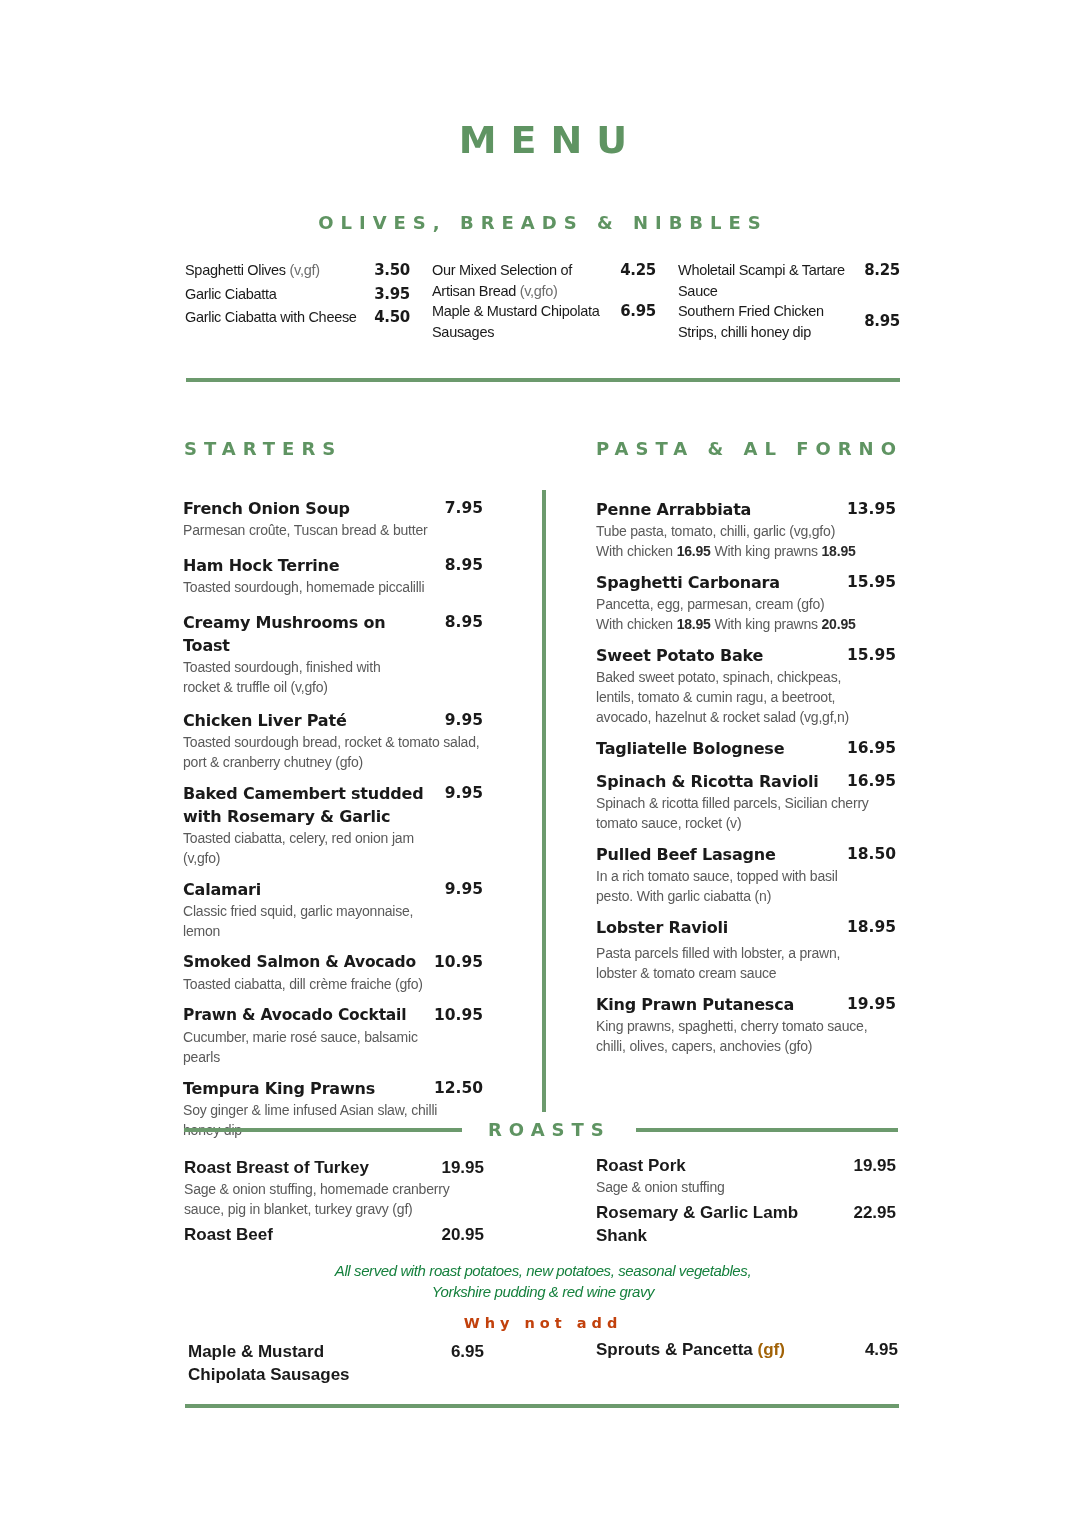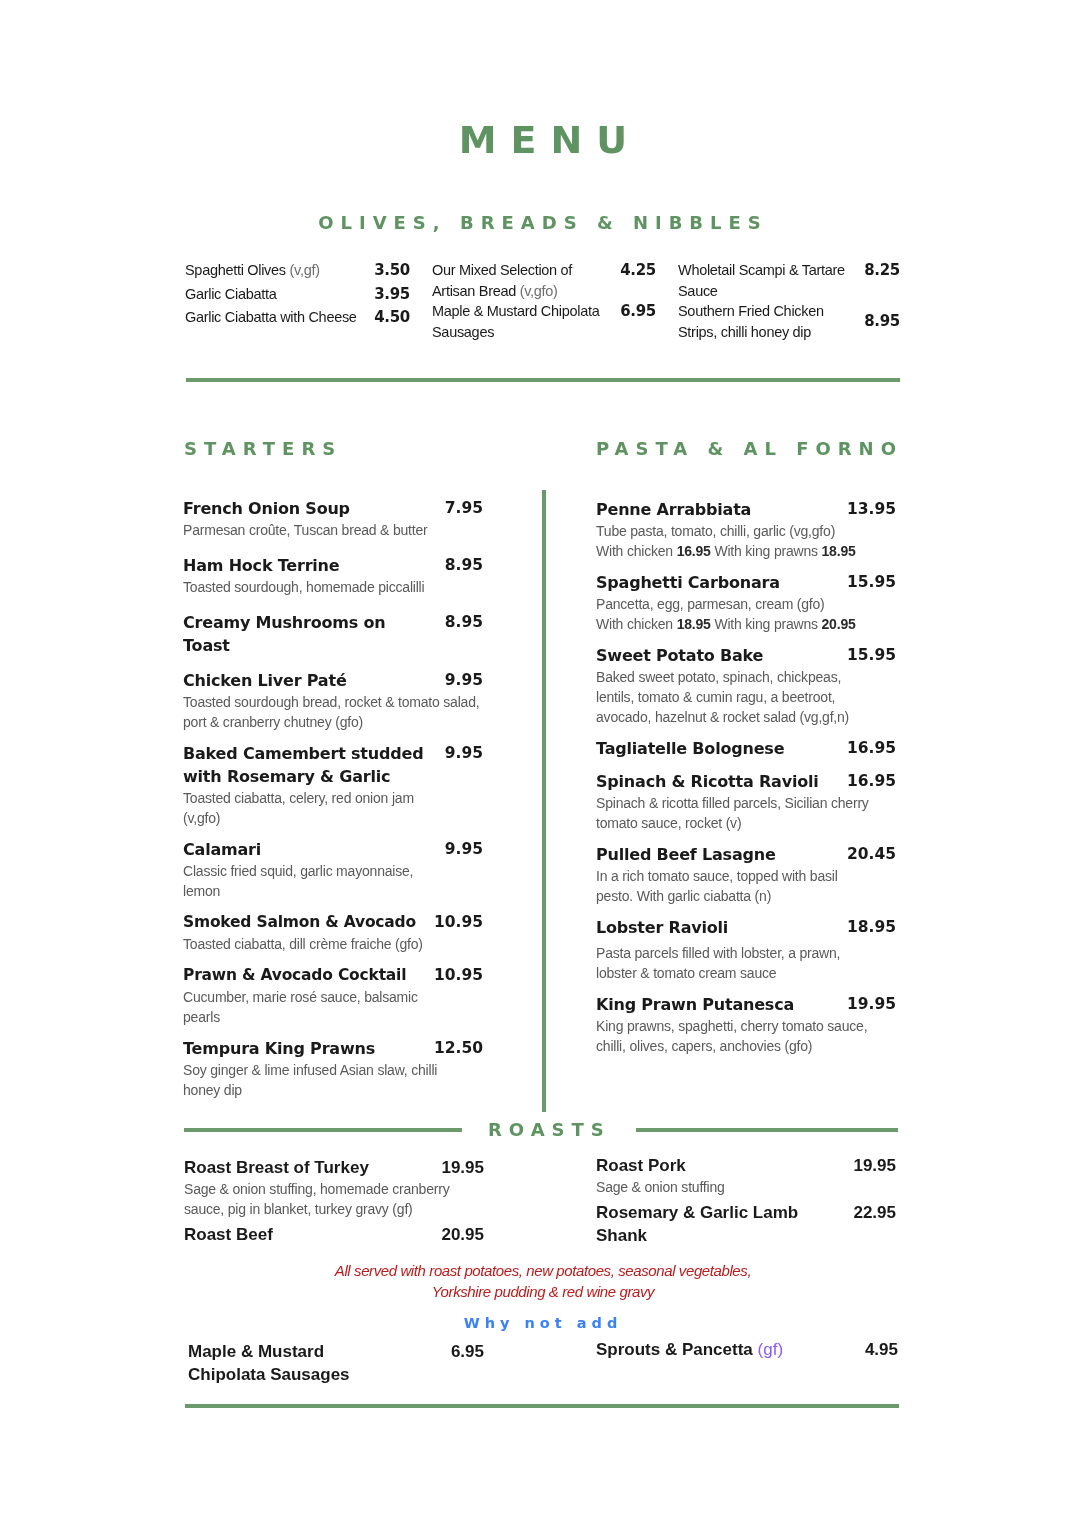--- a/index.html
+++ b/index.html
@@ -26,22 +26,22 @@
   .item-name { font-family: "DejaVu Sans", sans-serif; font-weight: bold; font-size: 16px; line-height: 23px; letter-spacing: -0.2px; flex: 1; padding-right: 8px; }
   .item-price { font-family: "DejaVu Sans", sans-serif; font-weight: bold; font-size: 15.5px; line-height: 23px; white-space: nowrap; }
   .item-desc { font-family: "Liberation Sans", sans-serif; font-size: 14px; line-height: 20px; color: #5a5a5a; letter-spacing: -0.2px; }
   .item-desc b { color: #2a2a2a; }
 
   .vdiv { left: 542px; top: 490px; width: 4px; height: 622px; background: #6c9a6d; }
 
   .roast-name { font-family: "Liberation Sans", sans-serif; font-weight: bold; font-size: 17px; line-height: 23px; flex: 1; padding-right: 8px; }
   .roast-price { font-family: "Liberation Sans", sans-serif; font-weight: bold; font-size: 17px; line-height: 23px; white-space: nowrap; }
 
-  .served { left: 0; width: 1086px; top: 1260px; text-align: center; font-family: "Liberation Sans", sans-serif; font-style: italic; font-size: 15px; line-height: 21px; letter-spacing: -0.4px; color: #b91c1c; }
-  .whynot { left: 0; width: 1086px; top: 1315px; text-align: center; font-family: "DejaVu Sans", sans-serif; font-weight: bold; font-size: 14.5px; letter-spacing: 5px; color: #3b82f6; }
+  .served { left: 0; width: 1086px; top: 1260px; text-align: center; font-family: "Liberation Sans", sans-serif; font-style: italic; font-size: 15px; line-height: 21px; letter-spacing: -0.4px; color: #15803d; }
+  .whynot { left: 0; width: 1086px; top: 1315px; text-align: center; font-family: "DejaVu Sans", sans-serif; font-weight: bold; font-size: 14.5px; letter-spacing: 5px; color: #c2410c; }
 </style>
 </head>
 <body>
 
 <div class="abs title">MENU</div>
 
 <div class="abs sec-head nibbles-head">OLIVES, BREADS &amp; NIBBLES</div>
 
 <div class="abs nib-col" style="left:185px; width:225px;">
   <div class="nib-row" style="margin-bottom:3px;">
@@ -100,20 +100,21 @@
         <span class="item-name">Ham Hock Terrine</span>
         <span class="item-price">8.95</span>
       </div>
     <div class="item-desc">Toasted sourdough, homemade piccalilli</div>
   </div>
   <div class="item" style="margin-top:14px; width:230px;">
     <div class="item-head" style="width:300px;">
         <span class="item-name" style="max-width:215px;">Creamy Mushrooms on Toast</span>
         <span class="item-price">8.95</span>
       </div>
+    <div class="item-desc">Toasted sourdough, finished with rocket &amp; truffle oil (v,gfo)</div>
   </div>
   <div class="item" style="margin-top:12px;">
     <div class="item-head">
         <span class="item-name">Chicken Liver Paté</span>
         <span class="item-price">9.95</span>
       </div>
     <div class="item-desc">Toasted sourdough bread, rocket &amp; tomato salad, port &amp; cranberry chutney (gfo)</div>
   </div>
   <div class="item">
     <div class="item-head">
@@ -185,21 +186,21 @@
   <div class="item">
     <div class="item-head">
         <span class="item-name">Spinach &amp; Ricotta Ravioli</span>
         <span class="item-price">16.95</span>
       </div>
     <div class="item-desc">Spinach &amp; ricotta filled parcels, Sicilian cherry tomato sauce, rocket (v)</div>
   </div>
   <div class="item">
     <div class="item-head">
         <span class="item-name">Pulled Beef Lasagne</span>
-        <span class="item-price">20.45</span>
+        <span class="item-price">18.50</span>
       </div>
     <div class="item-desc" style="width:270px;">In a rich tomato sauce, topped with basil pesto. With garlic ciabatta (n)</div>
   </div>
   <div class="item">
     <div class="item-head">
         <span class="item-name">Lobster Ravioli</span>
         <span class="item-price">18.95</span>
       </div>
     <div class="item-desc" style="width:270px; margin-top:4px;">Pasta parcels filled with lobster, a prawn, lobster &amp; tomato cream sauce</div>
   </div>
@@ -256,18 +257,18 @@
 <div class="abs whynot">Why not add</div>
 
 <div class="abs" style="left:188px; top:1340px; width:296px;">
   <div class="item-head">
       <span class="roast-name" style="max-width:200px;">Maple &amp; Mustard Chipolata Sausages</span>
       <span class="roast-price">6.95</span>
     </div>
 </div>
 <div class="abs" style="left:596px; top:1338px; width:302px;">
   <div class="item-head">
-      <span class="roast-name"><span>Sprouts &amp; Pancetta</span> <span style="font-weight:normal; color:#8b5cf6;">(gf)</span></span>
+      <span class="roast-name"><span>Sprouts &amp; Pancetta</span> <span style="font-weight:bold; color:#a16207;">(gf)</span></span>
       <span class="roast-price">4.95</span>
     </div>
 </div>
 
 <div class="abs rule" style="left:185px; top:1404px; width:714px;"></div>
 
 </body></html>

